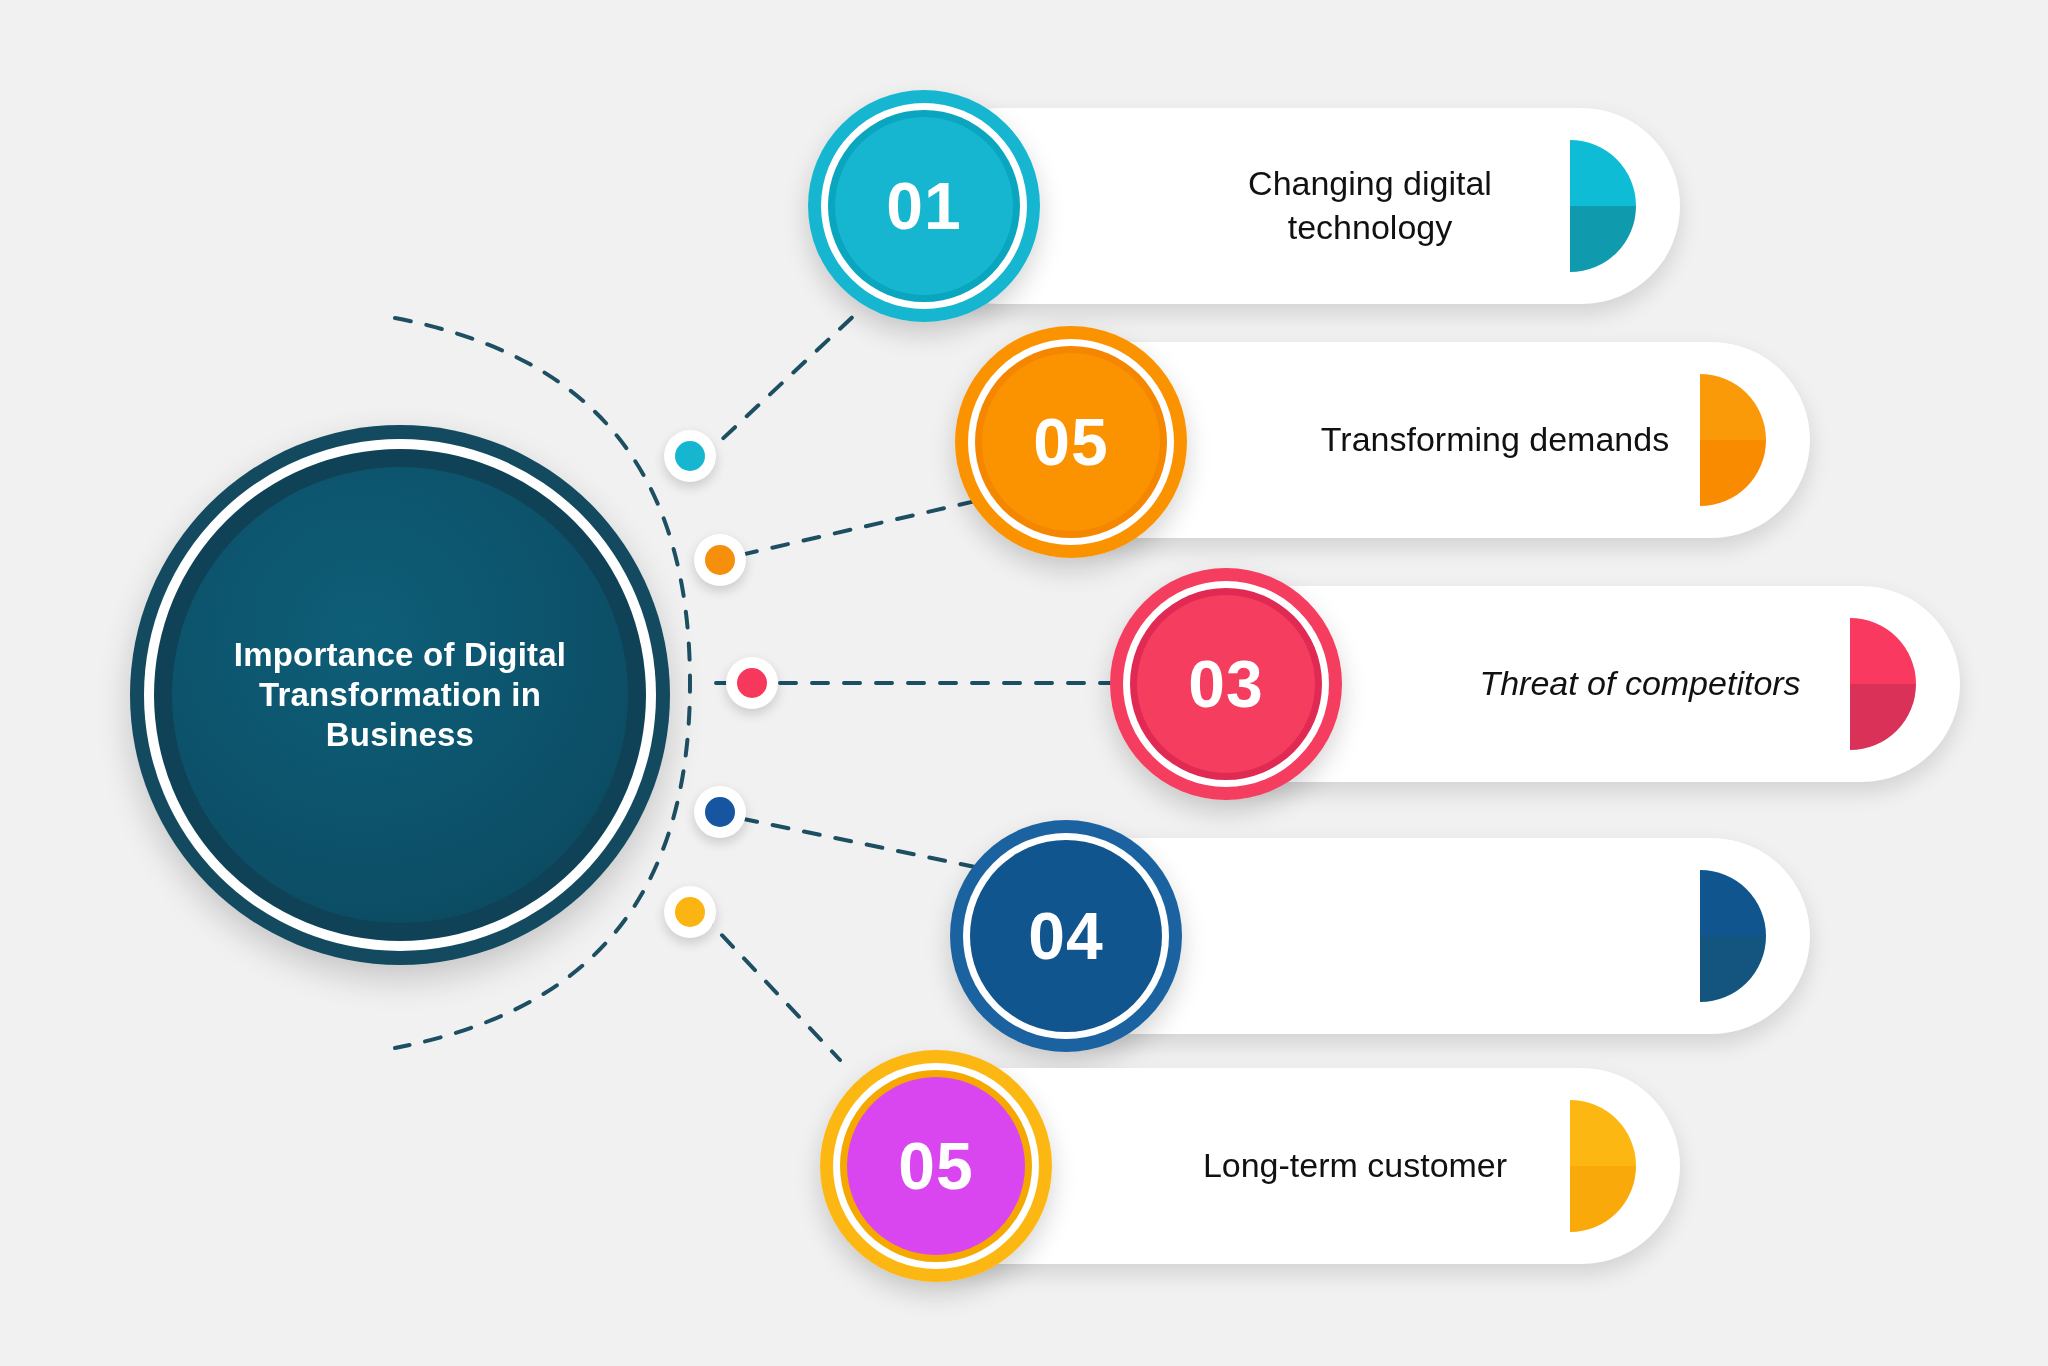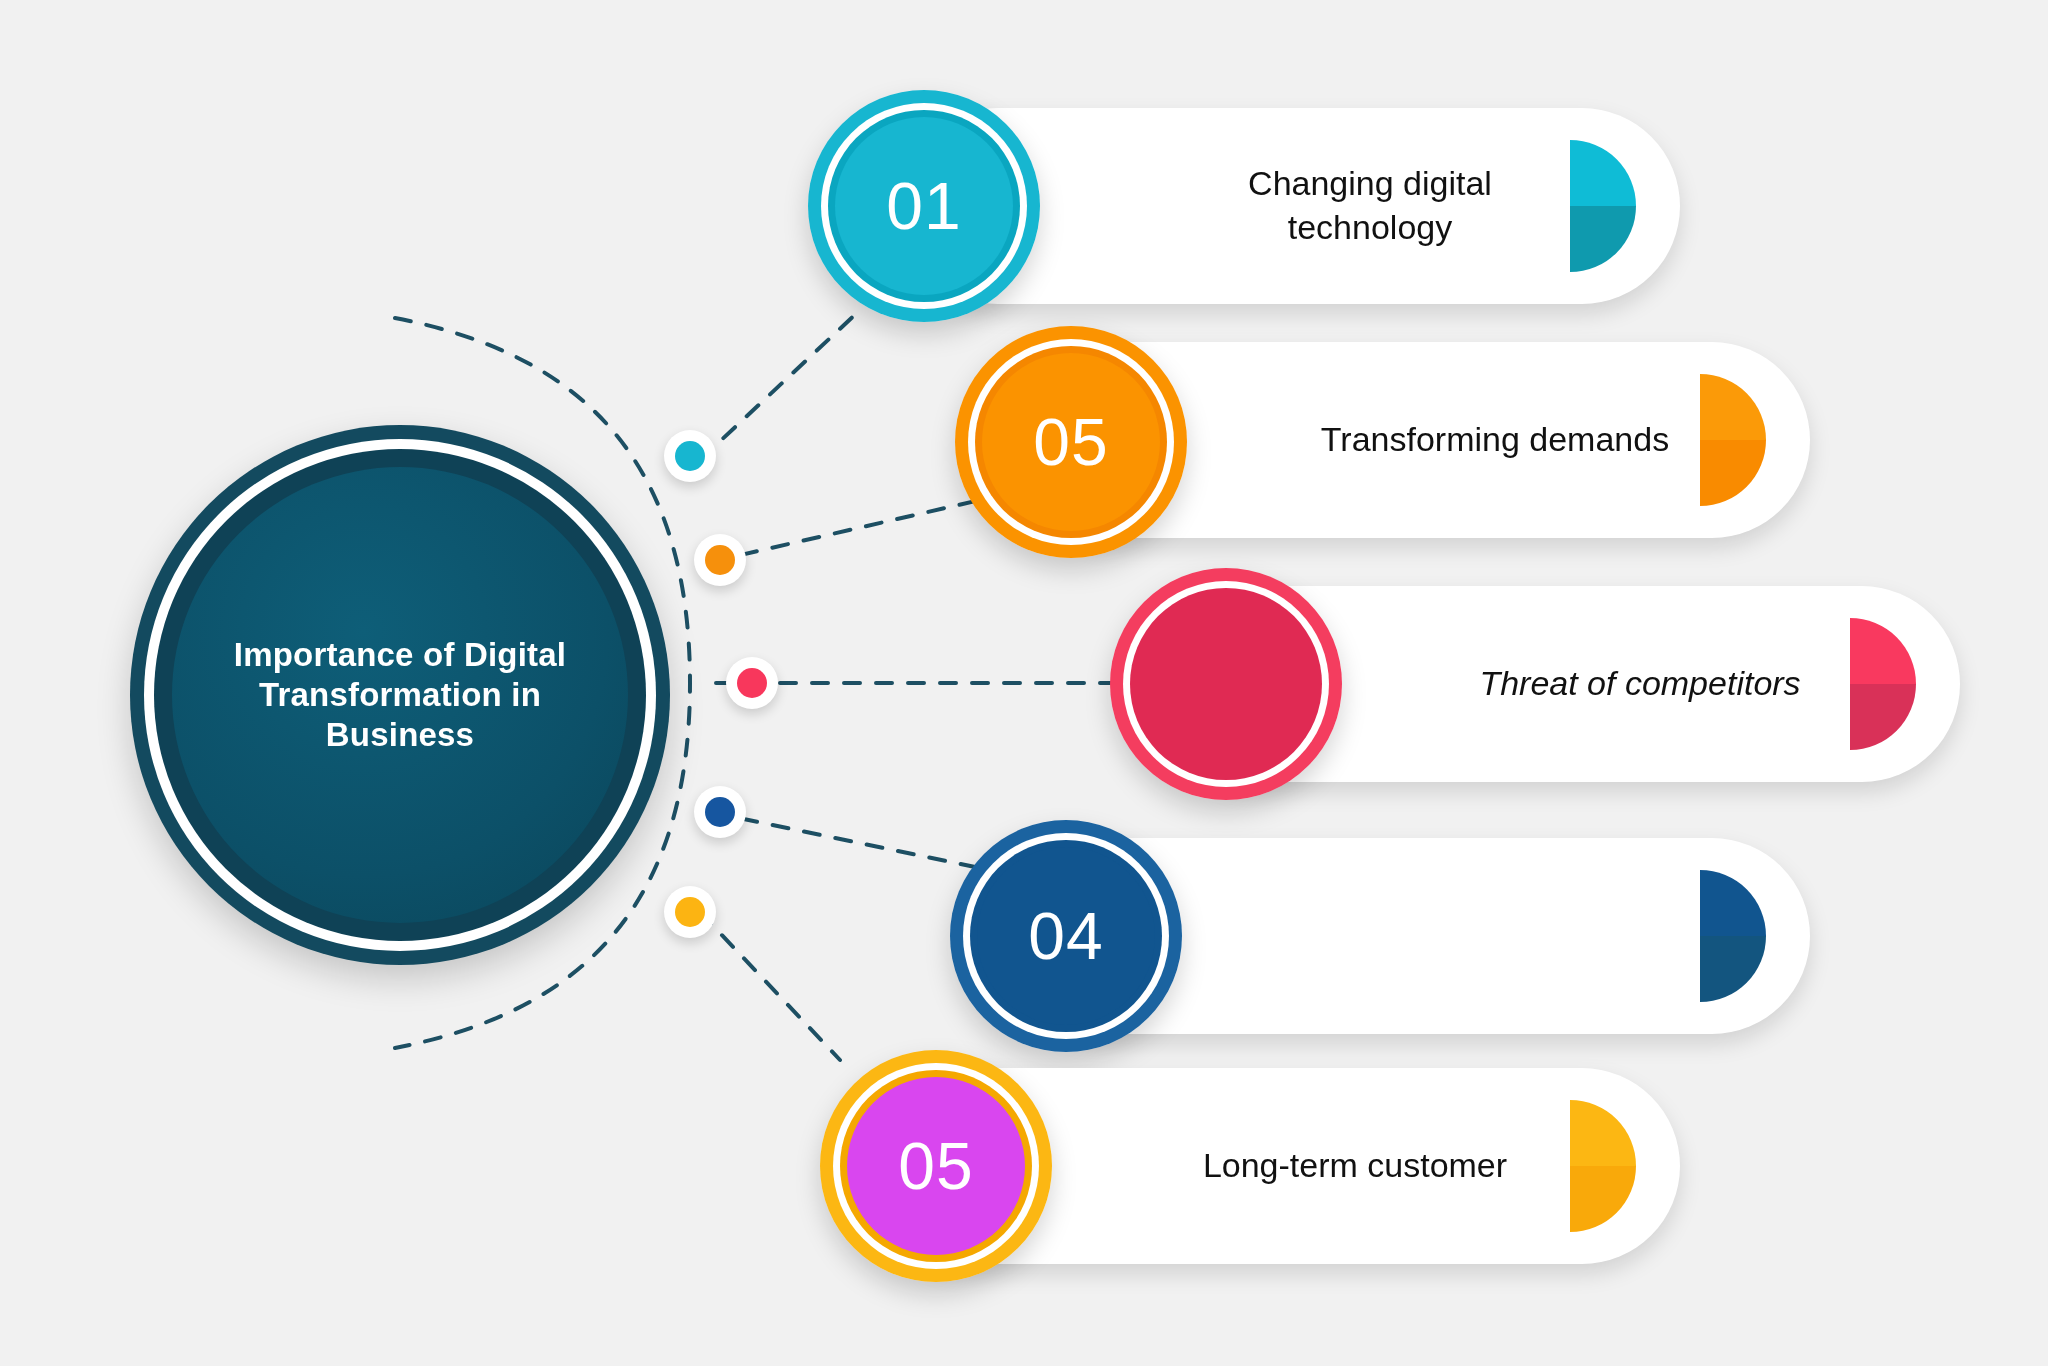--- a/index.html
+++ b/index.html
@@ -89,21 +89,21 @@
     box-shadow:0 12px 26px rgba(0,0,0,.17);
   }
   .bubble .ringA{position:absolute;left:0;top:0;width:100%;height:100%;border-radius:50%;}
   .bubble .ringB{position:absolute;left:13px;top:13px;width:206px;height:206px;border-radius:50%;background:#ffffff;}
   .bubble .ringC{position:absolute;left:20px;top:20px;width:192px;height:192px;border-radius:50%;}
   .bubble .core{
     position:absolute;left:27px;top:27px;width:178px;height:178px;border-radius:50%;
     display:flex;align-items:center;justify-content:center;
   }
   .bubble .num{
-    color:#ffffff;font-size:66px;font-weight:400;letter-spacing:1px;line-height:1;
+    color:#ffffff;font-size:66px;font-weight:700;letter-spacing:1px;line-height:1;
   }
 
   
   .node{
     position:absolute;width:52px;height:52px;border-radius:50%;
     background:#ffffff;
     box-shadow:0 5px 12px rgba(0,0,0,.16);
   }
   .node i{
     position:absolute;left:11px;top:11px;width:30px;height:30px;border-radius:50%;display:block;
@@ -186,20 +186,23 @@
       </div>
       <div class="accent" style="right:44px;">
         <span class="top" style="background:#f9395f"></span>
         <span class="bot" style="background:#d93158"></span>
       </div>
     </div>
     <div class="bubble" style="left:1110px; top:568px;">
       <span class="ringA" style="background:#f43d5f"></span>
       <span class="ringB"></span>
       <span class="ringC" style="background:#e02a53"></span>
+      <span class="core" style="background:#f43d5f">
+        <span class="num">03</span>
+      </span>
     </div>
   </div>
 
   <div class="row">
     <div class="card" style="left:1010px; top:838px; width:800px;">
       <div class="accent" style="right:44px;">
         <span class="top" style="background:#11558f"></span>
         <span class="bot" style="background:#13557f"></span>
       </div>
     </div>

